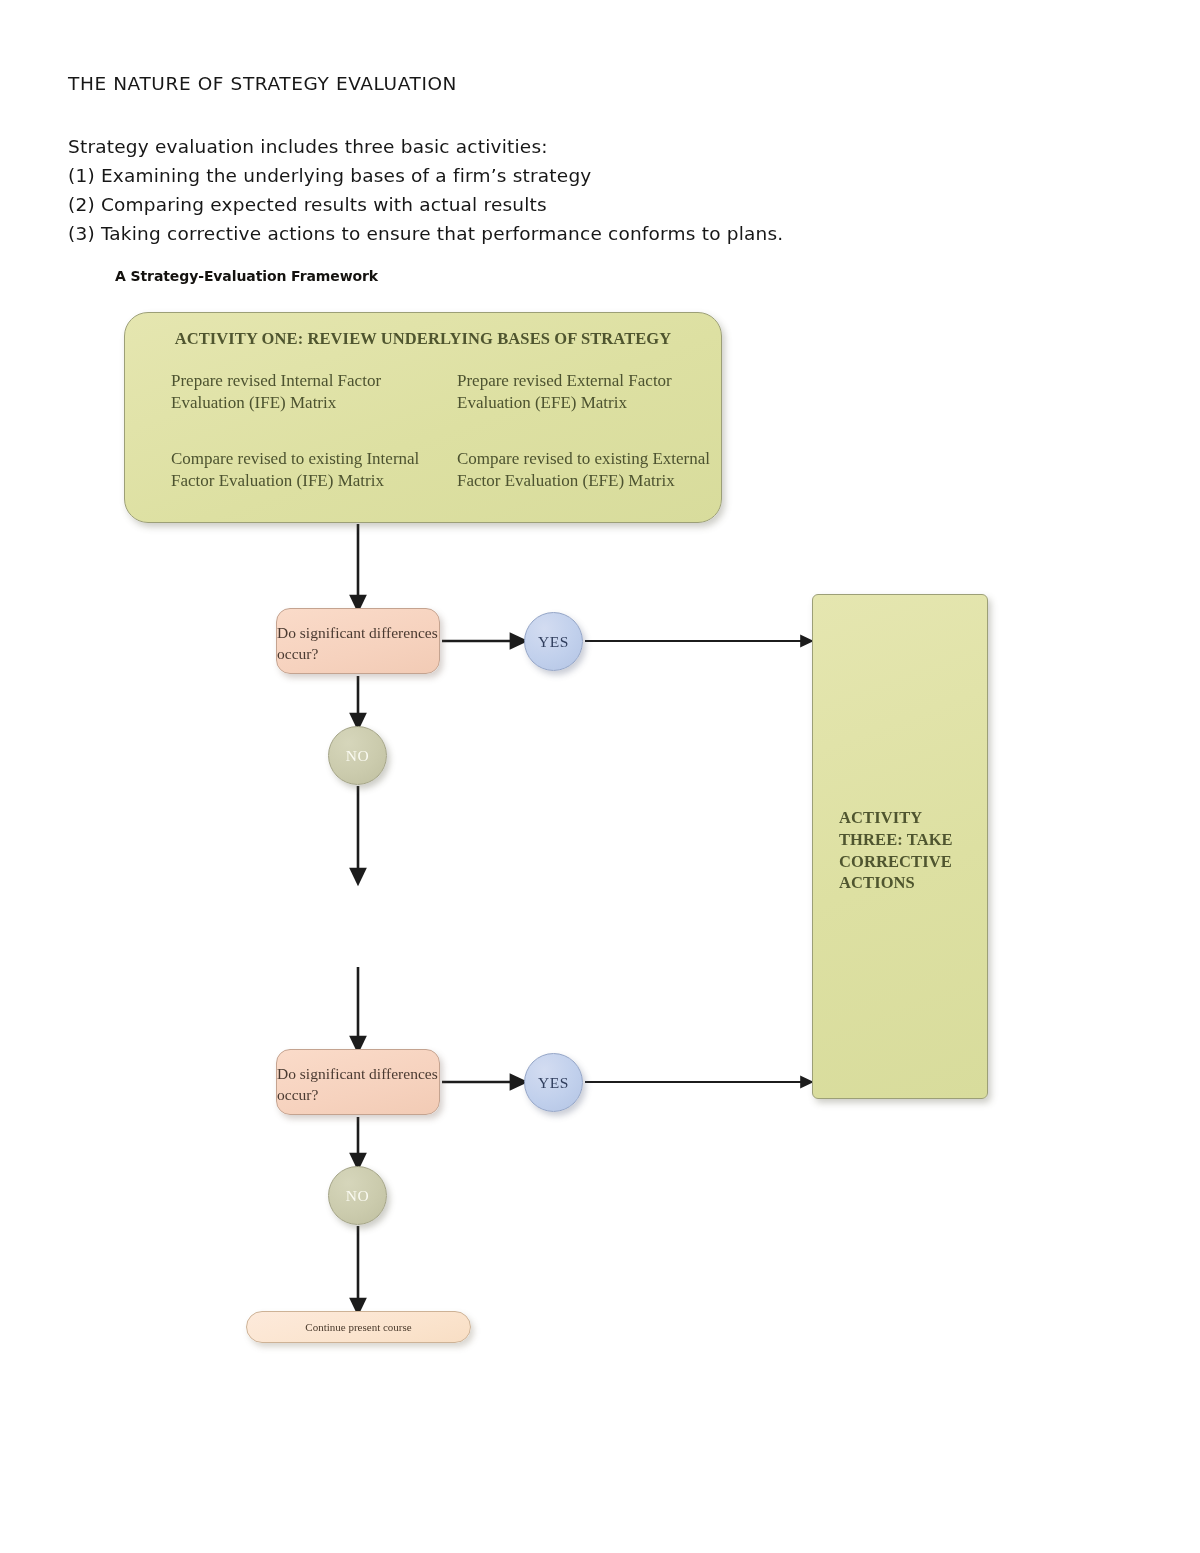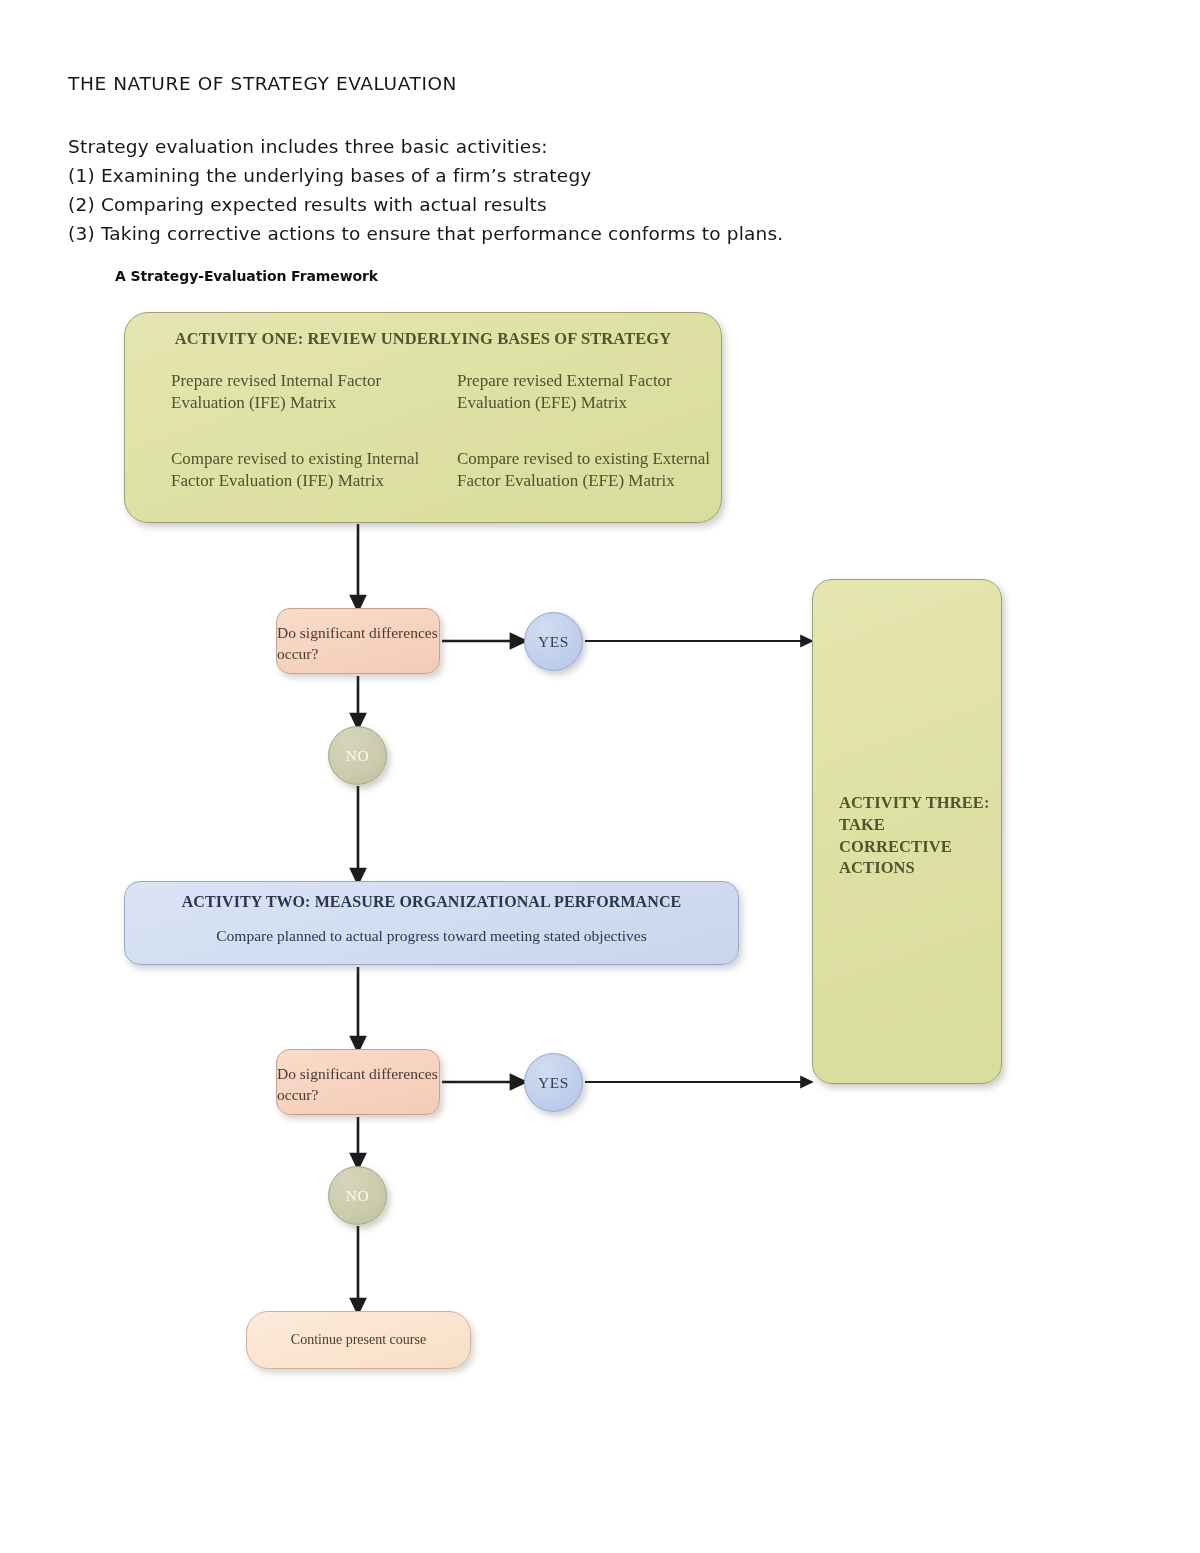--- a/index.html
+++ b/index.html
@@ -155,53 +155,53 @@
   #activity-two .a2-sub {
     position: absolute;
     top: 45px; left: 0; right: 0;
     text-align: center;
     font-size: 15.5px;
   }
 
   
   #activity-three {
     left: 812px;
-    top: 579px;
-    width: 190px;
+    top: 594px;
+    width: 176px;
     height: 505px;
     background: linear-gradient(160deg, #e5e6b0 0%, #dde0a2 55%, #d8dc9c 100%);
     border: 1px solid #9c9f77;
-    border-radius: 20px;
+    border-radius: 6px;
     box-shadow: 3px 4px 7px rgba(90,90,70,0.30);
   }
   #activity-three .a3-text {
     position: absolute;
     left: 26px;
     top: 212px;
     font-size: 16.5px;
     font-weight: bold;
     line-height: 1.32;
     color: #4f552f;
     letter-spacing: 0.1px;
   }
 
   
   #continue-pill {
     left: 246px;
     top: 1311px;
     width: 225px;
-    height: 58px;
+    height: 32px;
     background: linear-gradient(165deg, #fdeadb 0%, #fbe4ce 60%, #f8dec4 100%);
     border: 1px solid #cdb296;
     border-radius: 22px;
     box-shadow: 3px 4px 6px rgba(110,95,75,0.26);
     display: flex;
     align-items: center;
     justify-content: center;
-    font-size: 14px;
+    font-size: 11px;
     color: #4a3a2c;
   }
 
   
   #connectors {
     position: absolute;
     left: 0; top: 0;
     width: 1200px; height: 1553px;
     z-index: 2;
     pointer-events: none;
@@ -257,24 +257,20 @@
     <div class="a1-cell" id="a1-c1">Prepare revised Internal Factor Evaluation (IFE) Matrix</div>
     <div class="a1-cell" id="a1-c2">Prepare revised External Factor Evaluation (EFE) Matrix</div>
     <div class="a1-cell" id="a1-c4">Compare revised to existing External Factor Evaluation (EFE) Matrix</div>
     <div class="a1-cell" id="a1-c3">Compare revised to existing Internal Factor Evaluation (IFE) Matrix</div>
   </div>
 
   <div class="node decision" id="decision-one">Do significant differences occur?</div>
   <div class="node circle yes-circle" id="yes-one">YES</div>
   <div class="node circle no-circle" id="no-one">NO</div>
 
-  <div class="node" id="activity-two">
-    <div class="a2-head">ACTIVITY TWO: MEASURE ORGANIZATIONAL PERFORMANCE</div>
-    <div class="a2-sub">Compare planned to actual progress toward meeting stated objectives</div>
-  </div>
 
   <div class="node decision" id="decision-two">Do significant differences occur?</div>
   <div class="node circle yes-circle" id="yes-two">YES</div>
   <div class="node circle no-circle" id="no-two">NO</div>
 
   <div class="node" id="activity-three">
     <div class="a3-text">ACTIVITY THREE: TAKE CORRECTIVE ACTIONS</div>
   </div>
 
   <div class="node" id="continue-pill">Continue present course</div>

